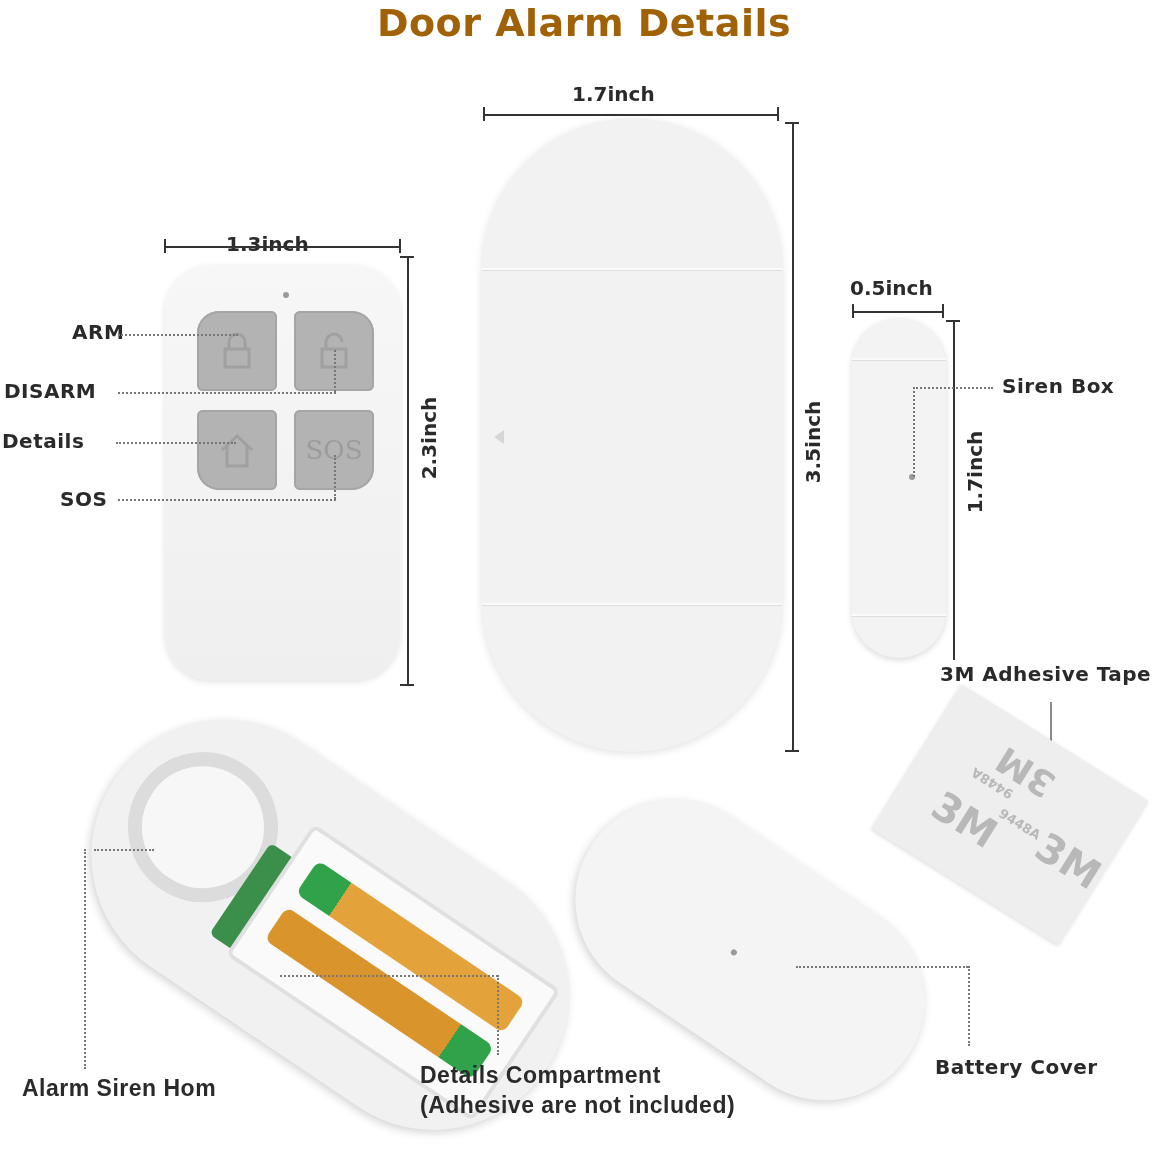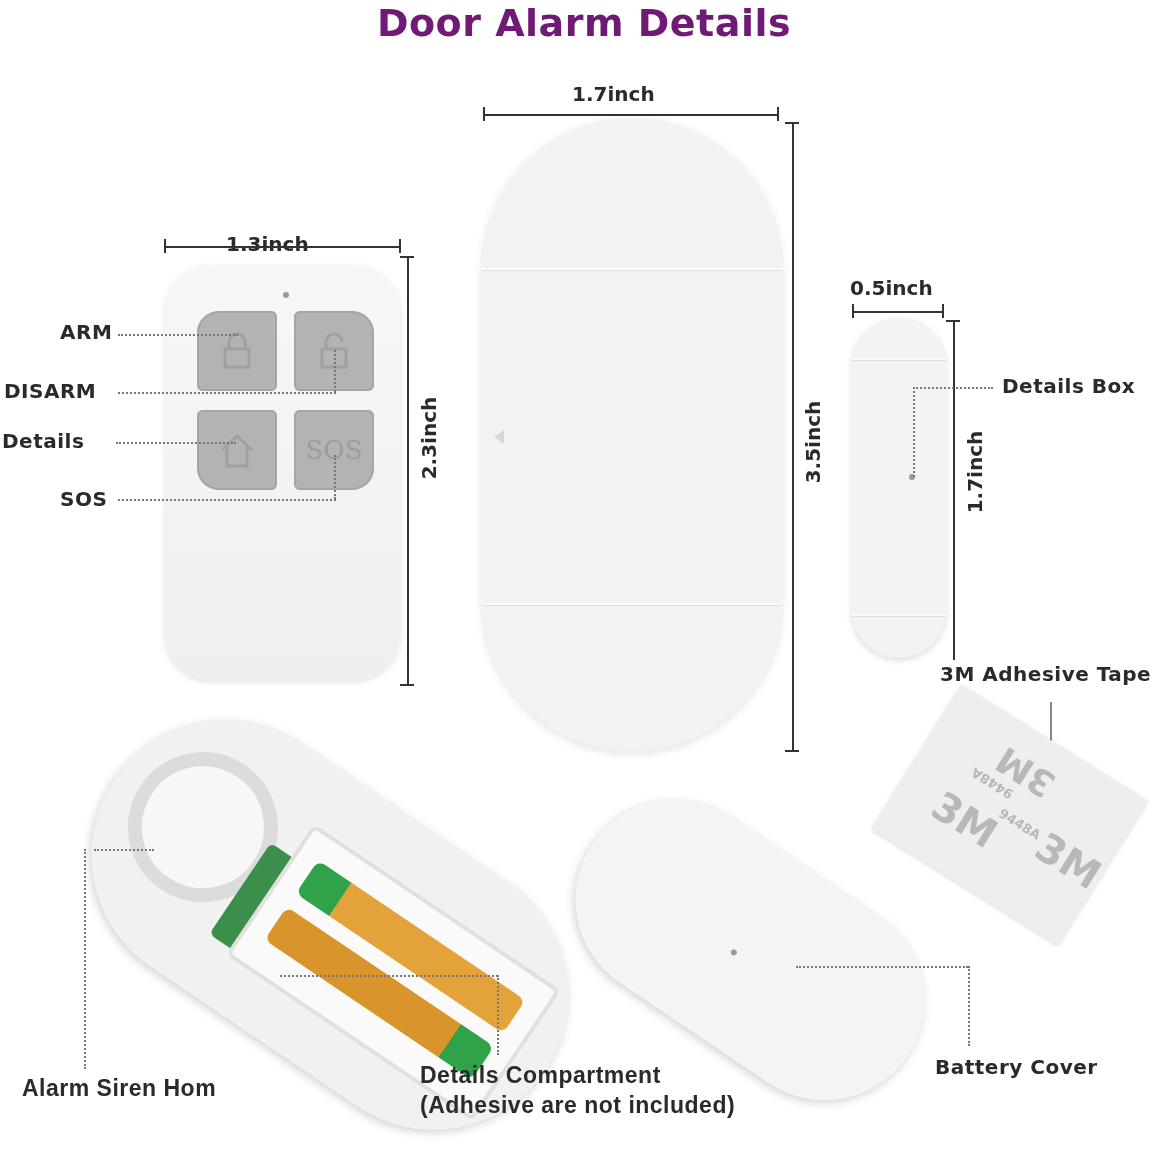--- a/index.html
+++ b/index.html
@@ -1,20 +1,20 @@
 <!DOCTYPE html>
 <html><head>
 <meta charset="utf-8">
 <style>
   html, body { margin:0; padding:0; background:#ffffff; }
   body { width:1168px; height:1157px; position:relative; overflow:hidden;
          font-family:"DejaVu Sans", sans-serif; color:#2b2b2b; }
   .abs { position:absolute; }
   .title { left:0; top:0; width:1168px; text-align:center; font-size:38px; font-weight:bold;
-           color:#701a75; letter-spacing:0.5px; line-height:46px; }
+           color:#a16207; letter-spacing:0.5px; line-height:46px; }
   .dim { font-size:20px; font-weight:bold; color:#2a2a2a; white-space:nowrap; }
   .label { font-size:20px; font-weight:bold; color:#2a2a2a; white-space:nowrap; letter-spacing:0.5px; }
   .label.sans2 { font-family:"Liberation Sans", sans-serif; font-size:23px; }
   .hline { height:0; border-top:2px solid #333; }
   .vline { width:0; border-left:2px solid #333; }
   .tick-v { width:0; height:14px; border-left:2px solid #333; }
   .tick-h { height:0; width:14px; border-top:2px solid #333; }
   .dot-h { height:0; border-top:2px dotted #777; }
   .dot-v { width:0; border-left:2px dotted #777; }
   .vert { transform:rotate(-90deg); transform-origin:center center; }
@@ -101,21 +101,21 @@
   <div class="abs rbtn bl" style="left:32px;top:145px;">
     <svg width="40" height="40" viewBox="0 0 40 40">
         <path d="M5 20 L20 6 L35 20 M10 16 V36 H30 V16" fill="none" stroke="#a0a0a0" stroke-width="3"></path>
       </svg>
   </div>
   <div class="abs rbtn br" style="left:129px;top:145px;">
     <span style="font-family:'DejaVu Serif',serif;color:#9c9c9c;font-size:26px;">SOS</span>
   </div>
 </div>
 
-<div class="abs label" style="left:60px;top:320px;">ARM</div>
+<div class="abs label" style="left:72px;top:320px;">ARM</div>
 <div class="abs dot-h" style="left:118px;top:334px;width:120px;"></div>
 <div class="abs label" style="left:4px;top:379px;">DISARM</div>
 <div class="abs dot-h" style="left:118px;top:392px;width:218px;"></div>
 <div class="abs dot-v" style="left:334px;top:350px;height:42px;"></div>
 <div class="abs label" style="left:2px;top:429px;">Details</div>
 <div class="abs dot-h" style="left:116px;top:442px;width:120px;"></div>
 <div class="abs label" style="left:60px;top:487px;">SOS</div>
 <div class="abs dot-h" style="left:118px;top:499px;width:218px;"></div>
 <div class="abs dot-v" style="left:334px;top:455px;height:44px;"></div>
 
@@ -127,21 +127,21 @@
 <div class="abs tick-h" style="left:946px;top:320px;"></div>
 <div class="abs dim vert" style="left:930px;top:460px;width:90px;text-align:center;">1.7inch</div>
 
 <div class="abs magnet">
   <div class="abs seam" style="top:40px;"></div>
   <div class="abs seam" style="top:296px;"></div>
   <div class="abs" style="left:57px;top:156px;width:6px;height:6px;border-radius:50%;background:#999;"></div>
 </div>
 <div class="abs dot-h" style="left:913px;top:387px;width:80px;"></div>
 <div class="abs dot-v" style="left:913px;top:387px;height:90px;"></div>
-<div class="abs label" style="left:1002px;top:374px;">Details Box</div>
+<div class="abs label" style="left:1002px;top:374px;">Siren Box</div>
 
 <div class="abs label" style="left:940px;top:662px;">3M Adhesive Tape</div>
 <div class="abs vline" style="left:1050px;top:702px;height:140px;border-left-color:#888;"></div>
 <div class="abs tape">
   <span style="left:70px;top:20px;font-size:36px;transform:rotate(180deg);">3M</span>
   <span style="left:150px;top:70px;font-size:40px;">3M</span>
   <span style="left:40px;top:90px;font-size:40px;">3M</span>
   <span style="left:100px;top:80px;font-size:13px;">9448A</span>
   <span style="left:55px;top:60px;font-size:13px;transform:rotate(180deg);">9448A</span>
 </div>

